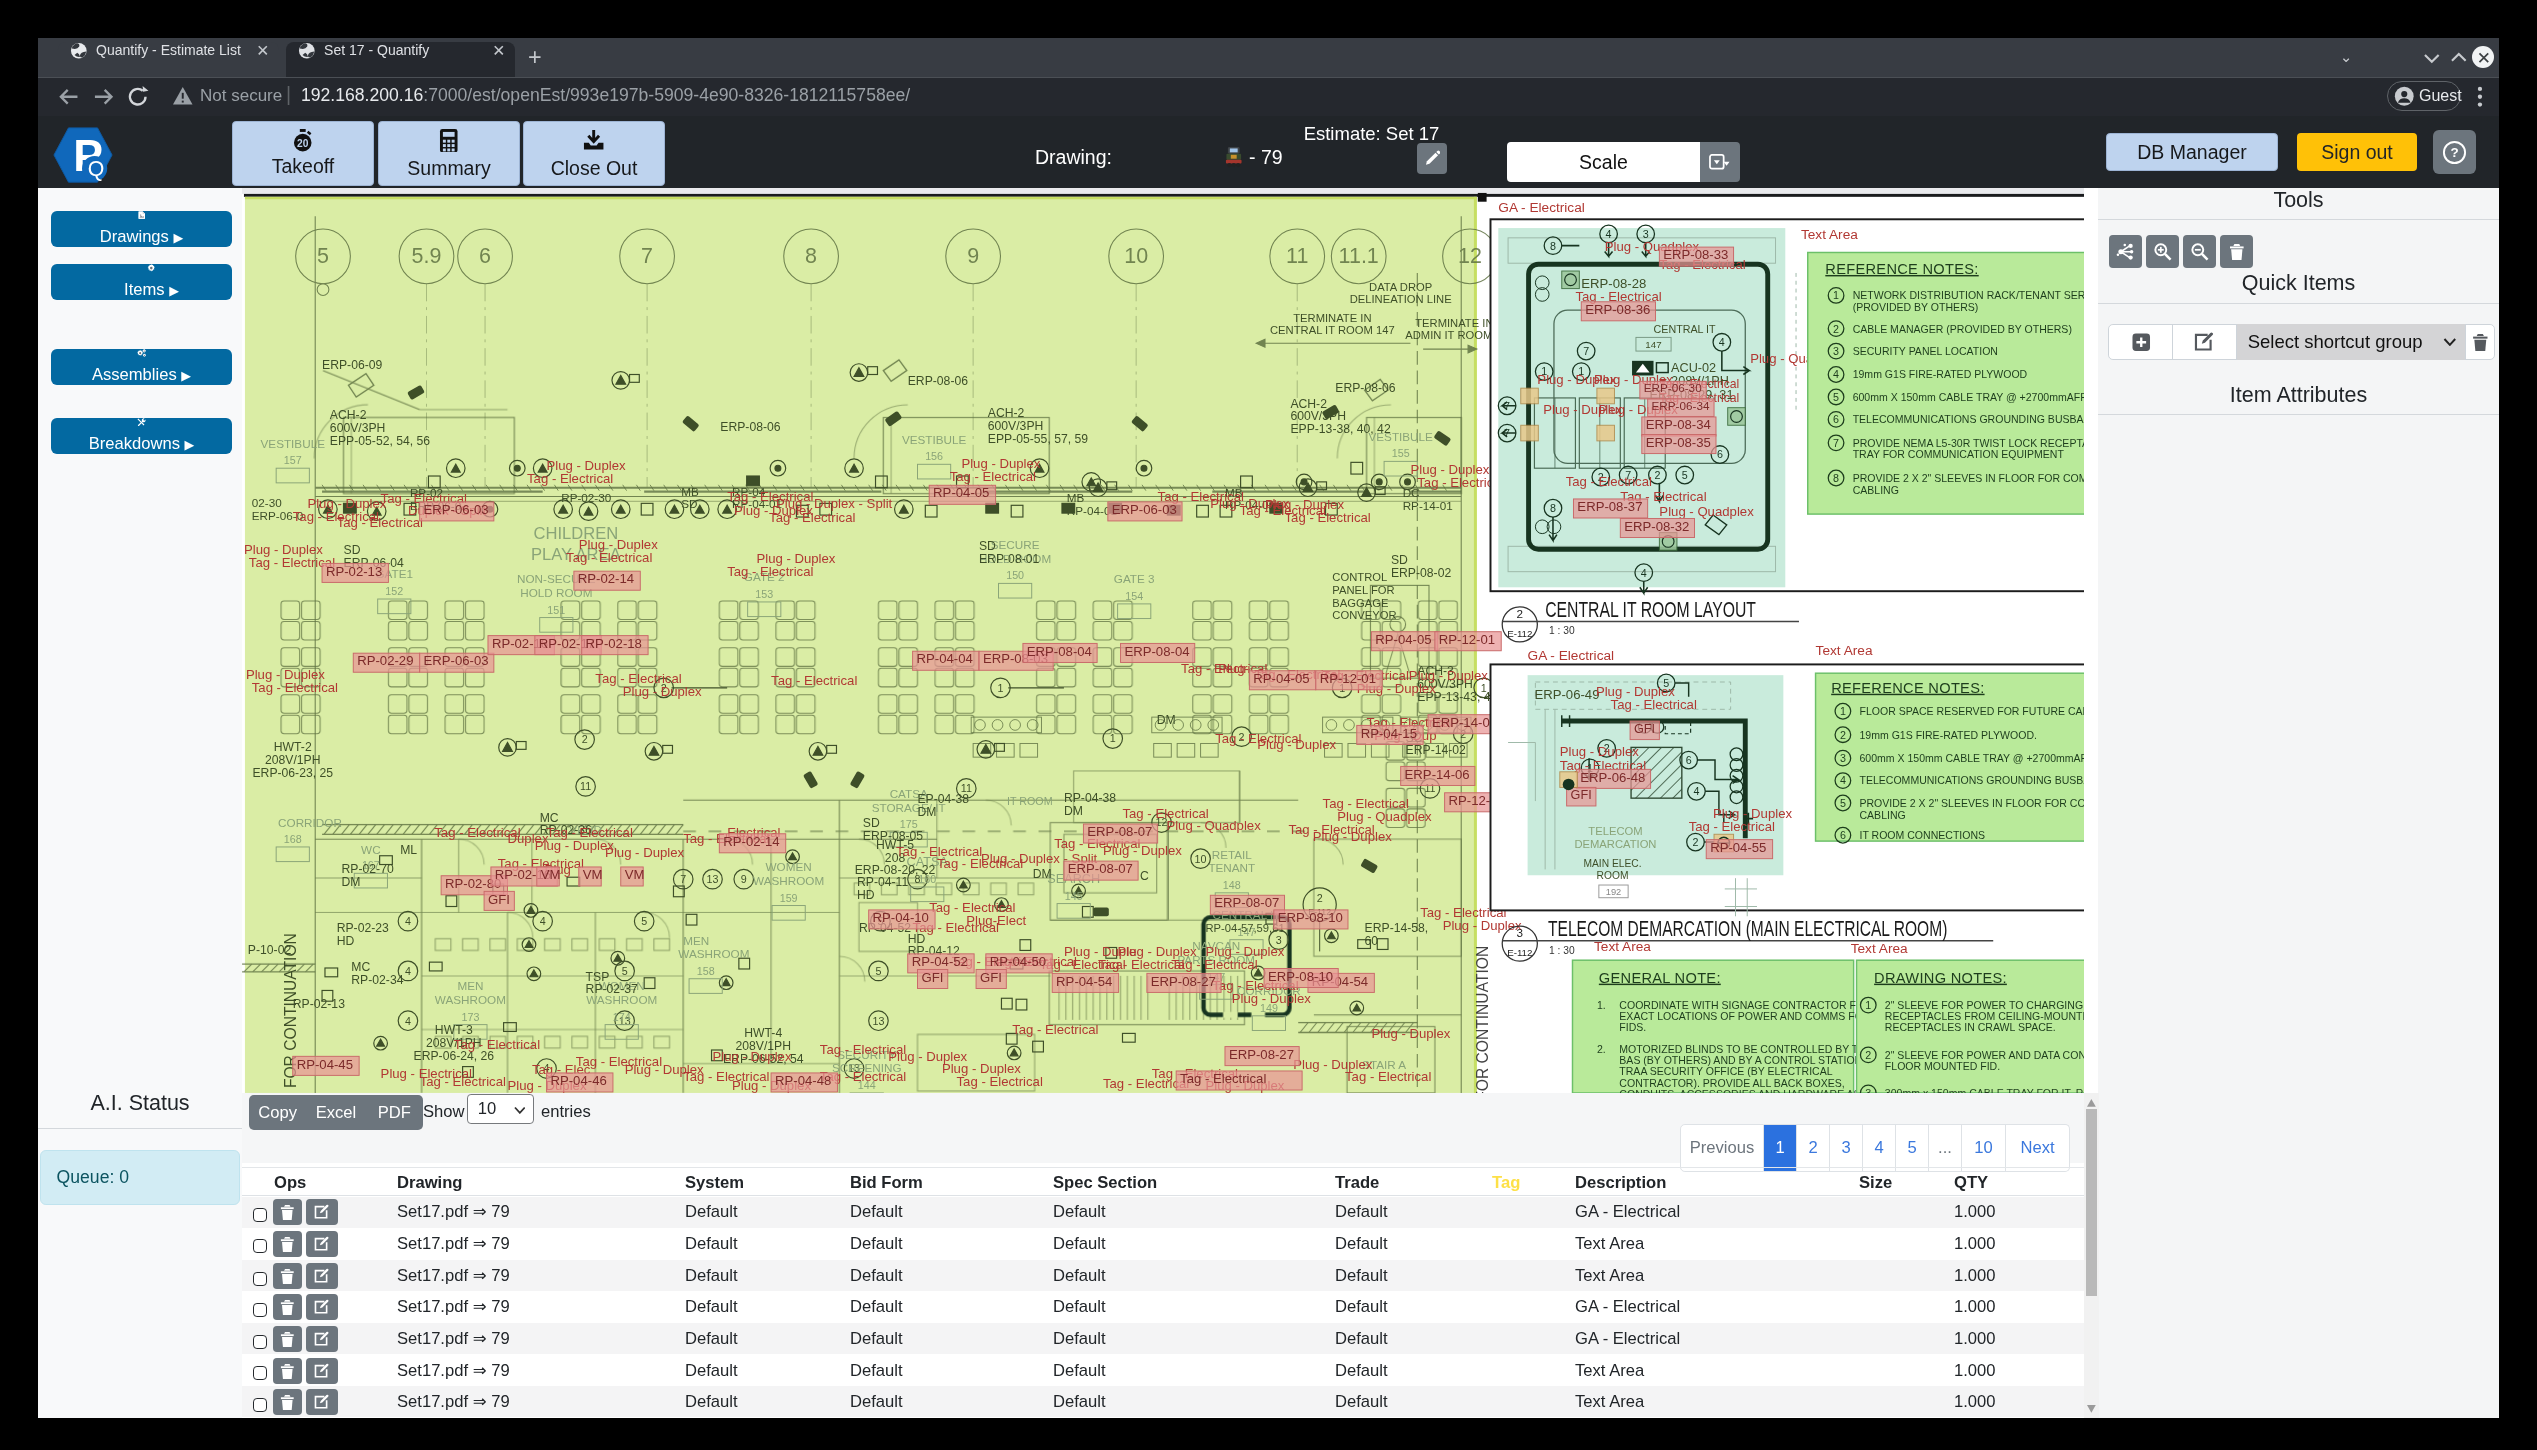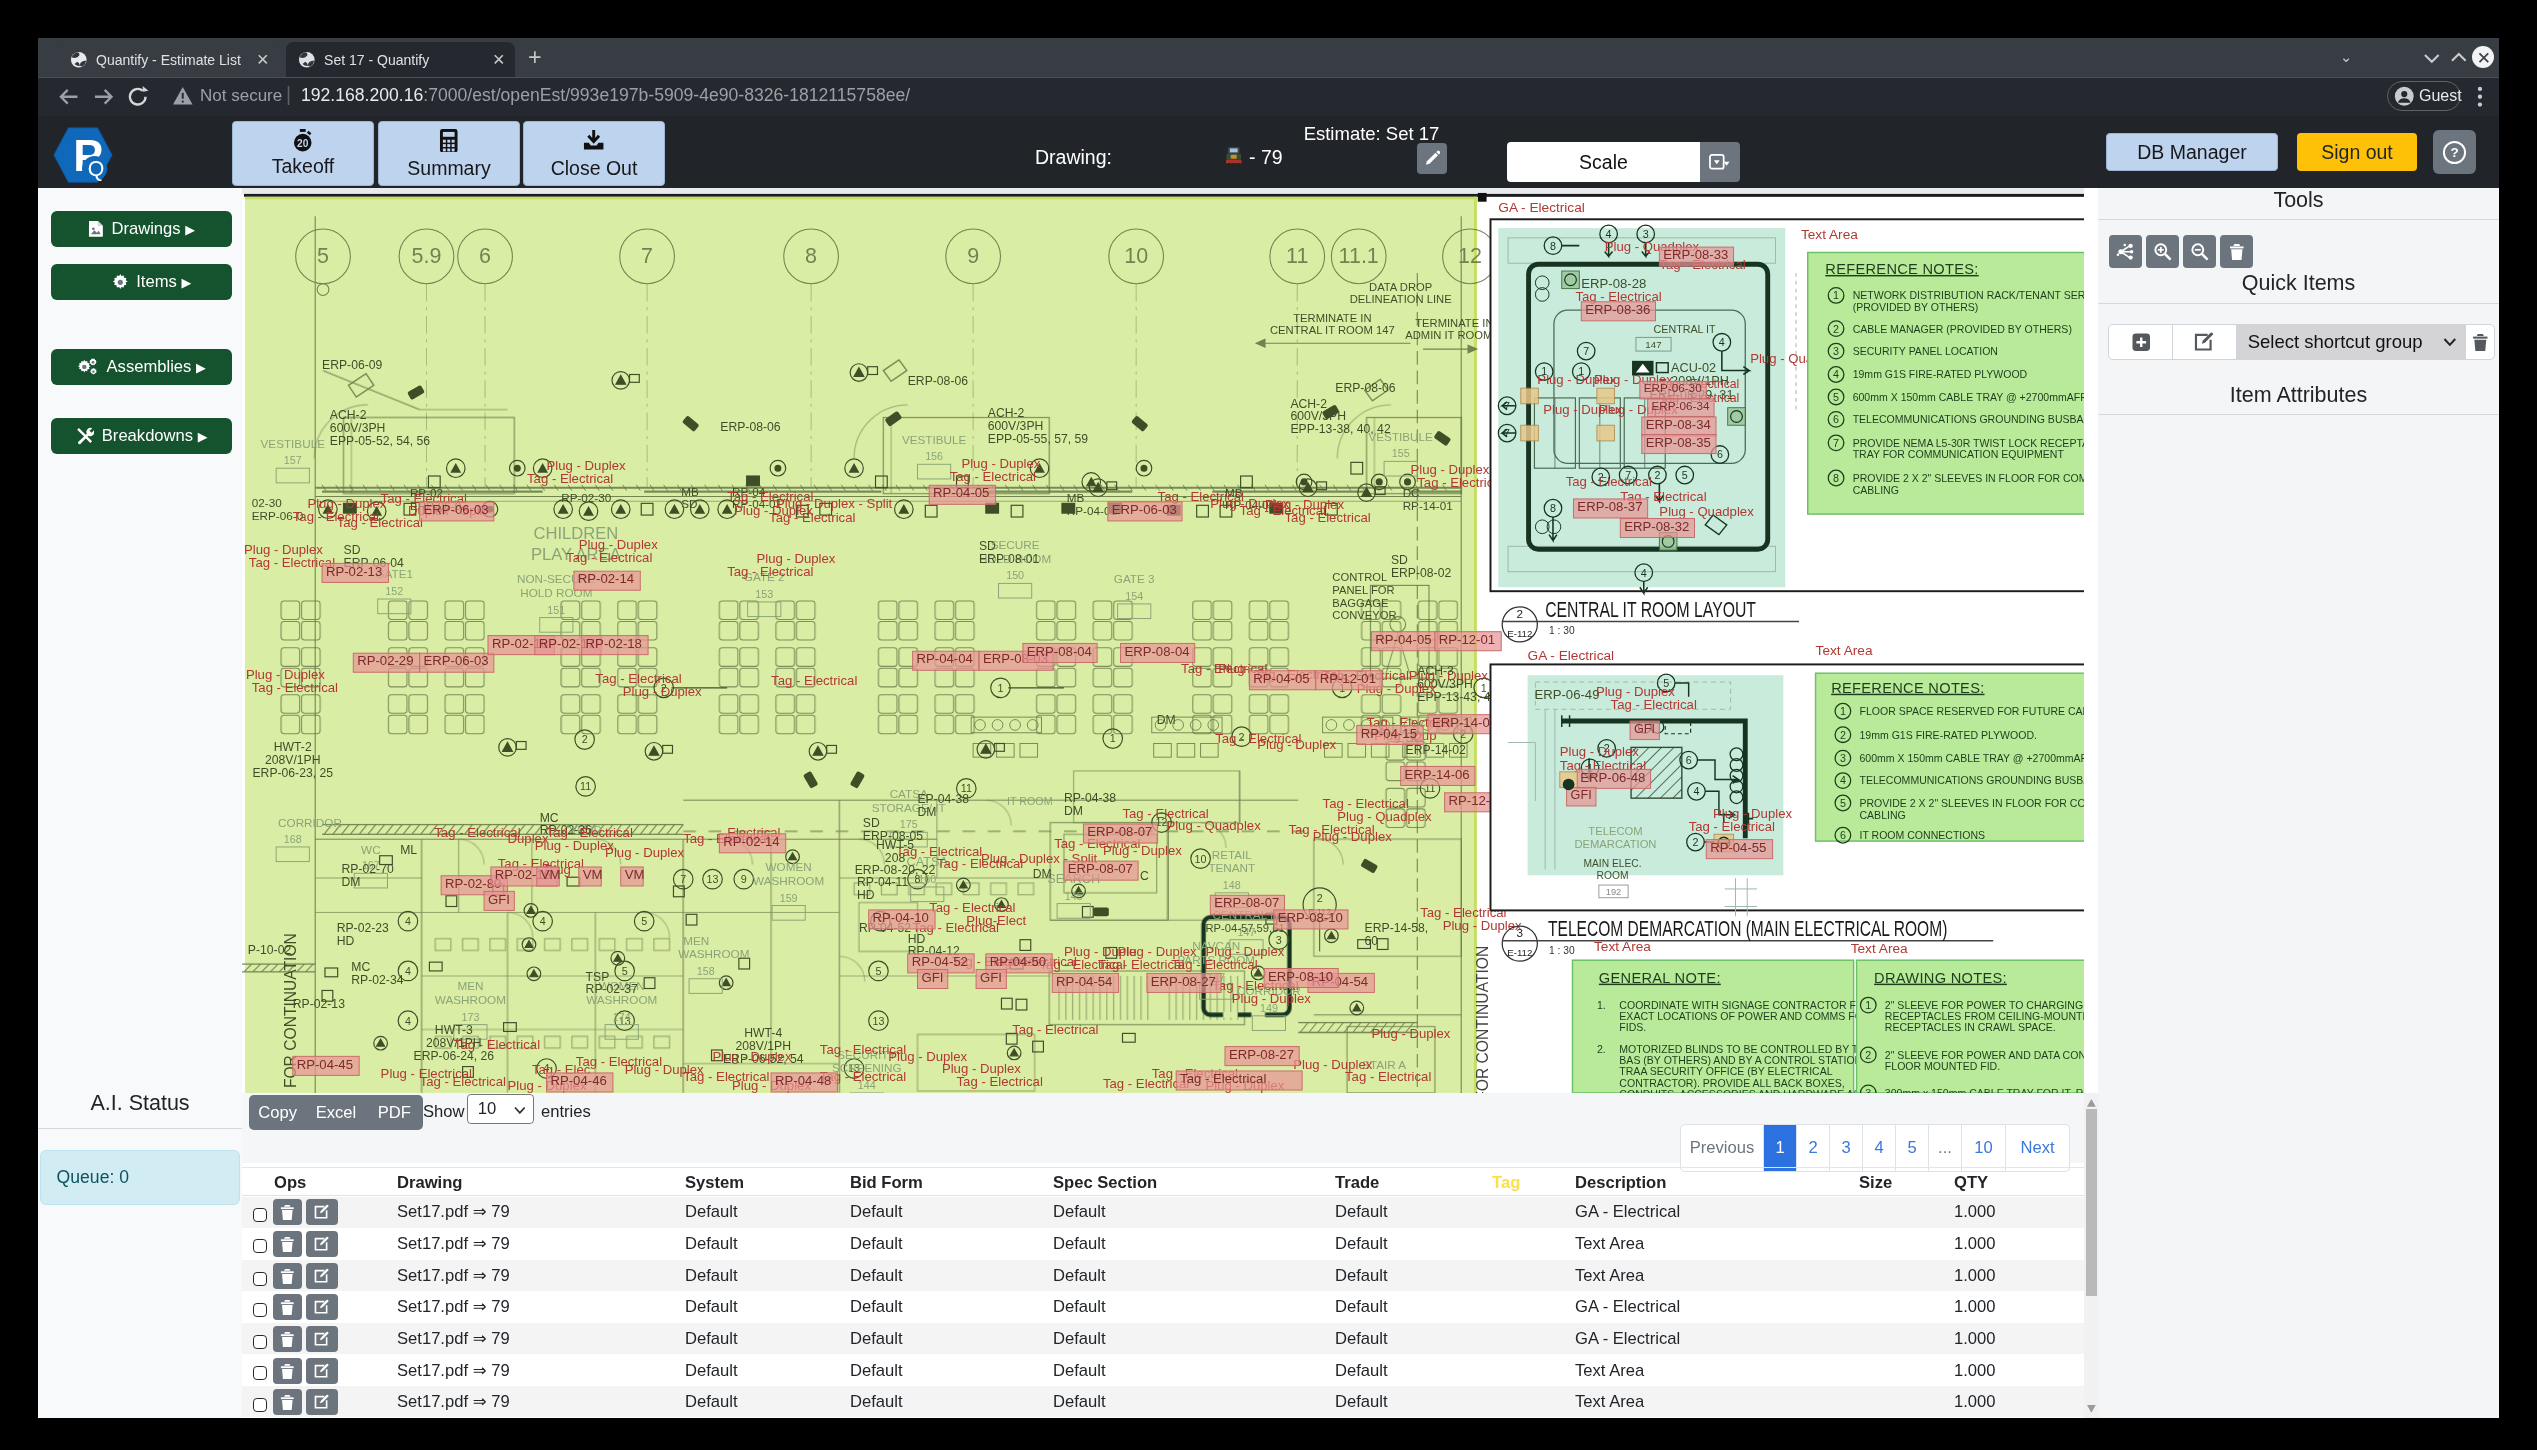--- a/index.html
+++ b/index.html
@@ -1,25 +1,25 @@
 <!DOCTYPE html>
 <html><head><meta charset="utf-8"><style>
 *{margin:0;padding:0;box-sizing:border-box;}
 html,body{width:2538px;height:1450px;background:#000;font-family:"Liberation Sans",sans-serif;overflow:hidden;}
 .abs{position:absolute;}
 .win{position:absolute;left:38px;top:38px;width:2461px;height:1380px;background:#fff;overflow:hidden;}
 .tabbar{position:absolute;left:38px;top:38px;width:2461px;height:39px;background:#383c43;}
 .toolbar{position:absolute;left:38px;top:77px;width:2461px;height:39px;background:#25282e;border-top:1px solid #4b4f55;}
 .apphead{position:absolute;left:38px;top:116px;width:2461px;height:72px;background:#212529;}
-.tab{position:absolute;top:42px;height:35px;border-radius:7.8px 7.8px 0 0;display:flex;align-items:center;color:#dfe1e5;font-size:16.6px;}
+.tab{position:absolute;top:42px;height:35px;border-radius:7.8px 7.8px 0 0;display:flex;color:#dfe1e5;font-size:16.6px;}
 .tab .ttl{white-space:nowrap;overflow:hidden;}
 .tabx{margin-left:auto;color:#c3c7cc;font-size:15.6px;padding:0 9.8px;}
 .gbtn{background:#6c757d;border:none;border-radius:3.9px;color:#fff;display:flex;align-items:center;justify-content:center;}
 .hbtn{position:absolute;background:#bed3ee;border:1px solid #9db4d4;border-radius:3.9px;color:#16181b;text-align:center;}
-.sbtn{position:absolute;left:51px;width:181px;height:36px;background:#14532d;border-radius:5.9px;color:#fff;font-size:16.6px;display:flex;align-items:center;justify-content:center;gap:7.8px;}
+.sbtn{position:absolute;left:51px;width:181px;height:36px;background:#0369a1;border-radius:5.9px;color:#fff;font-size:16.6px;display:flex;align-items:center;justify-content:center;gap:7.8px;flex-direction:column;}
 .sidebar{position:absolute;left:38px;top:188px;width:204px;height:1230px;background:#f8f9fa;}
 .rpanel{position:absolute;left:2098px;top:188px;width:401px;height:1230px;background:#f4f5f6;}
 .hr{border-top:1px solid #d4d8dc;}
 .tblarea{position:absolute;left:242px;top:1093px;width:1842px;height:325px;background:#fff;overflow:hidden;}
 .pager{position:absolute;display:flex;font-size:16.6px;}
 .pcell{border:1px solid #dee2e6;border-left:none;display:flex;align-items:center;justify-content:center;background:#fff;color:#3b78dd;}
 .scrl{position:absolute;left:2084px;top:1093px;width:14.6px;height:325px;background:#f1f1f1;}
 </style></head><body>
 <div class="win"></div>
 <div class="tabbar"></div>

